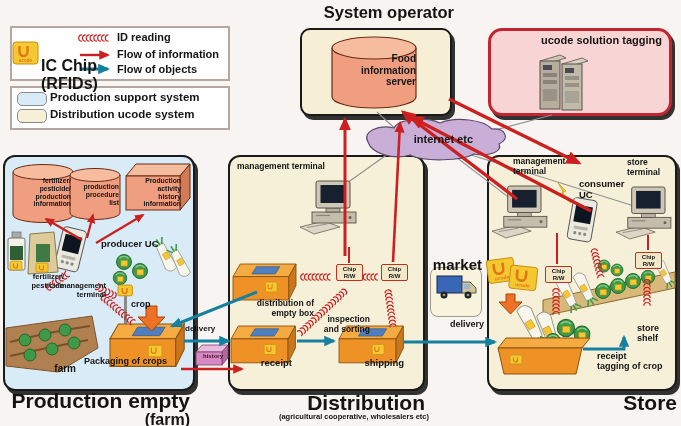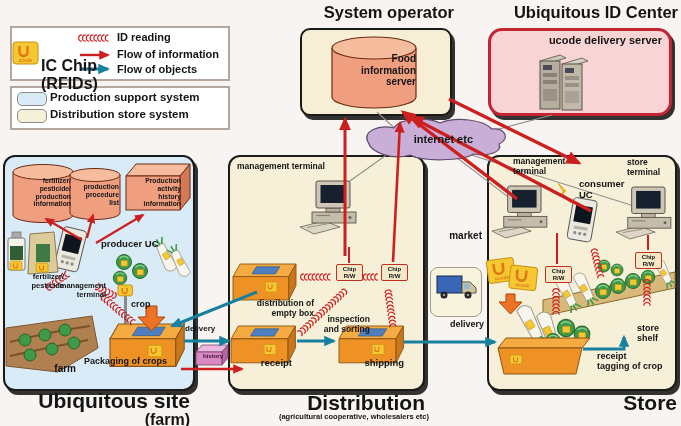--- a/index.html
+++ b/index.html
@@ -280,34 +280,33 @@
 R/W</div>
   <div class="chip-rw" style="left:545px;top:266px;">Chip
 R/W</div>
   <div class="chip-rw" style="left:635px;top:252px;">Chip
 R/W</div>
 
   <div class="swatch" style="left:17px;top:92px;background:#d9ebf7;"></div>
   <div class="swatch" style="left:17px;top:109px;background:#f6f0d9;"></div>
 
   <div class="lbl c" style="left:290px;top:3px;width:164px;font-size:16.5px;">System operator</div>
-  <div class="lbl c" style="left:460px;top:3px;width:218px;font-size:16.5px;">Ubiquitous ID Center</div>
 
   <div class="lbl" style="left:41px;top:57px;width:60px;font-size:16px;">IC Chip
 (RFIDs)</div>
   <div class="lbl" style="left:117px;top:31px;width:110px;font-size:11px;">ID reading</div>
   <div class="lbl" style="left:117px;top:48px;width:115px;font-size:11px;">Flow of information</div>
   <div class="lbl" style="left:117px;top:63px;width:110px;font-size:11px;">Flow of objects</div>
   <div class="lbl" style="left:50px;top:91px;width:175px;font-size:11.5px;">Production support system</div>
-  <div class="lbl" style="left:50px;top:108px;width:175px;font-size:11.5px;">Distribution store system</div>
+  <div class="lbl" style="left:50px;top:108px;width:175px;font-size:11.5px;">Distribution ucode system</div>
 
   <div class="lbl c" style="left:334px;top:53px;width:82px;font-size:10px;">Food
 information
 server</div>
-  <div class="lbl c" style="left:498px;top:34px;width:164px;font-size:11px;">ucode delivery server</div>
+  <div class="lbl c" style="left:498px;top:34px;width:164px;font-size:11px;">ucode solution tagging</div>
   <div class="lbl c" style="left:395px;top:133px;width:78px;font-size:11px;">internet etc</div>
 
   <div class="lbl c" style="left:15px;top:177px;width:56px;font-size:6.8px;">fertilizer/
 pesticide/
 production
 information</div>
   <div class="lbl c" style="left:71px;top:183px;width:48px;font-size:6.8px;">production
 procedure
 list</div>
   <div class="lbl c" style="left:128px;top:177px;width:53px;font-size:6.8px;">Production
@@ -327,33 +326,33 @@
   <div class="lbl c" style="left:195px;top:353px;width:28px;font-size:6px;color:#3a1030;">history</div>
 
   <div class="lbl" style="left:237px;top:162px;width:120px;font-size:8.5px;">management terminal</div>
   <div class="lbl c" style="left:228px;top:299px;width:86px;font-size:8.5px;">distribution of
 empty box</div>
   <div class="lbl c" style="left:304px;top:315px;width:66px;font-size:8.5px;">inspection
 and sorting</div>
   <div class="lbl c" style="left:238px;top:358px;width:54px;font-size:9.5px;">receipt</div>
   <div class="lbl c" style="left:350px;top:358px;width:54px;font-size:9.5px;">shipping</div>
 
-  <div class="lbl c" style="left:430px;top:230px;width:52px;font-size:10px;">market</div>
+  <div class="lbl c" style="left:430px;top:256px;width:52px;font-size:15px;">market</div>
   <div class="lbl c" style="left:428px;top:319px;width:56px;font-size:9px;">delivery</div>
 
   <div class="lbl" style="left:513px;top:157px;width:70px;font-size:8.5px;">management
 terminal</div>
   <div class="lbl" style="left:627px;top:158px;width:48px;font-size:8.5px;">store
 terminal</div>
   <div class="lbl" style="left:579px;top:179px;width:54px;font-size:9.5px;">consumer
 UC</div>
   <div class="lbl" style="left:637px;top:323px;width:40px;font-size:9px;">store
 shelf</div>
   <div class="lbl" style="left:597px;top:351px;width:82px;font-size:9px;">receipt
 tagging of crop</div>
 
-  <div class="lbl c" style="left:8px;top:389px;width:182px;font-size:21px;">Ubiquitous site</div>
+  <div class="lbl c" style="left:8px;top:389px;width:182px;font-size:21px;">Production empty</div>
   <div class="lbl c" style="left:8px;top:411px;width:182px;font-size:16px;">(farm)</div>
   <div class="lbl c" style="left:228px;top:391px;width:197px;font-size:21px;">Distribution</div>
   <div class="lbl c" style="left:224px;top:413px;width:205px;font-size:7.5px;">(agricultural cooperative, wholesalers etc)</div>
   <div class="lbl c" style="left:487px;top:391px;width:190px;font-size:21px;">Store</div>
 
 </div>
 
 </body></html>

